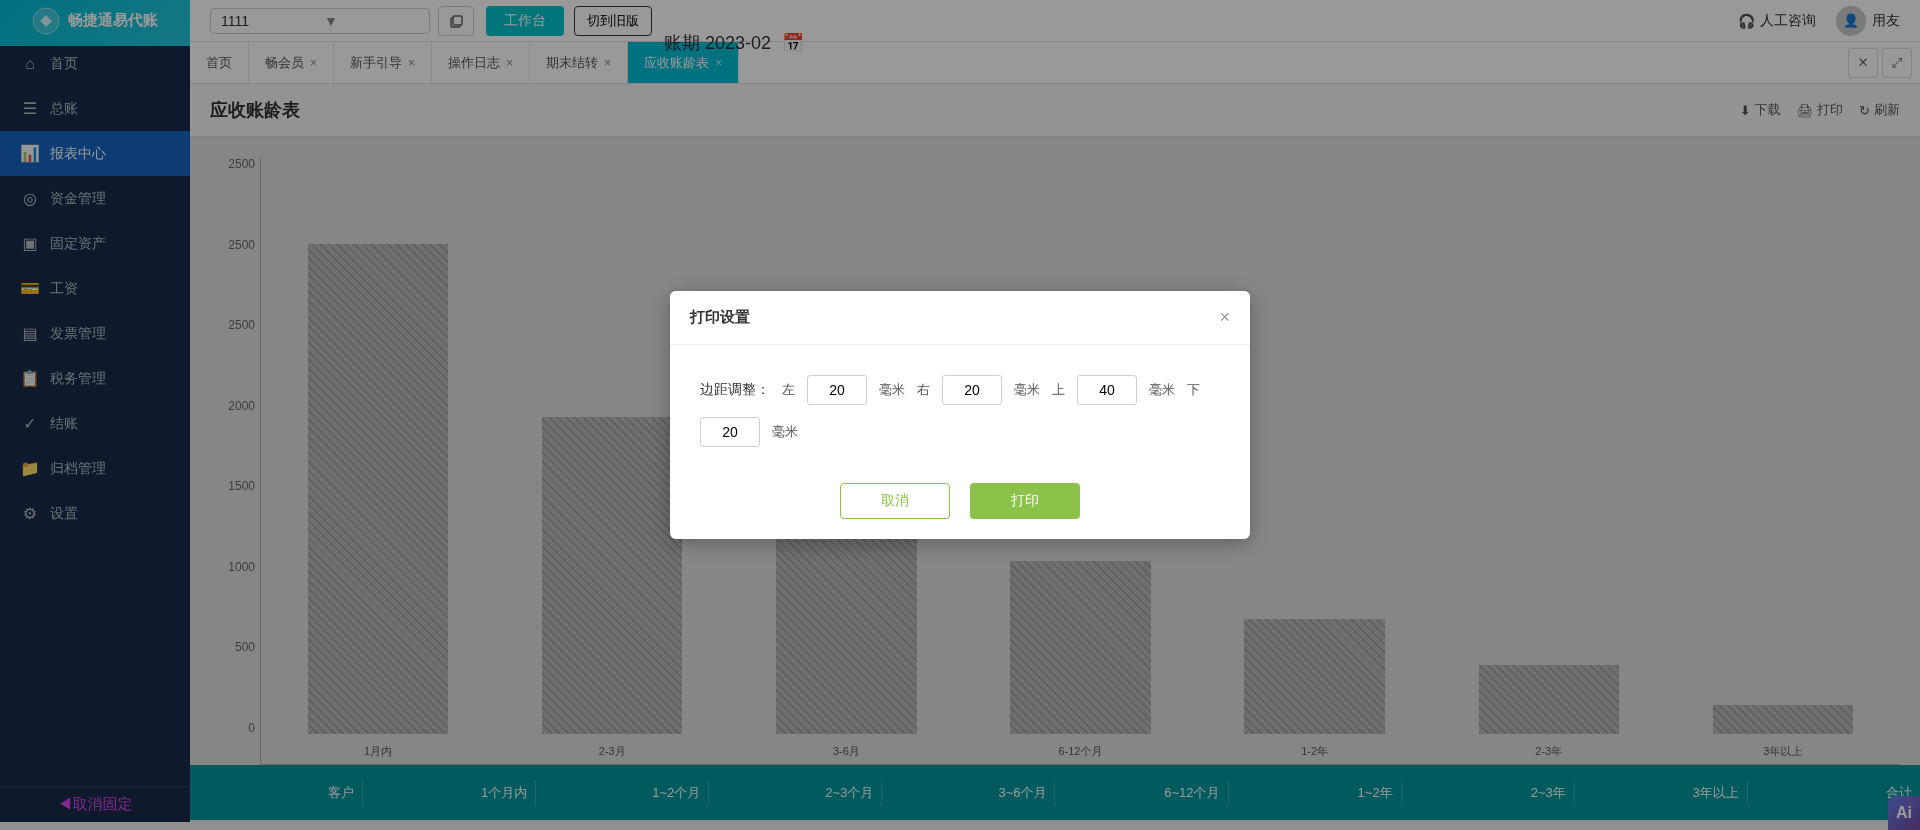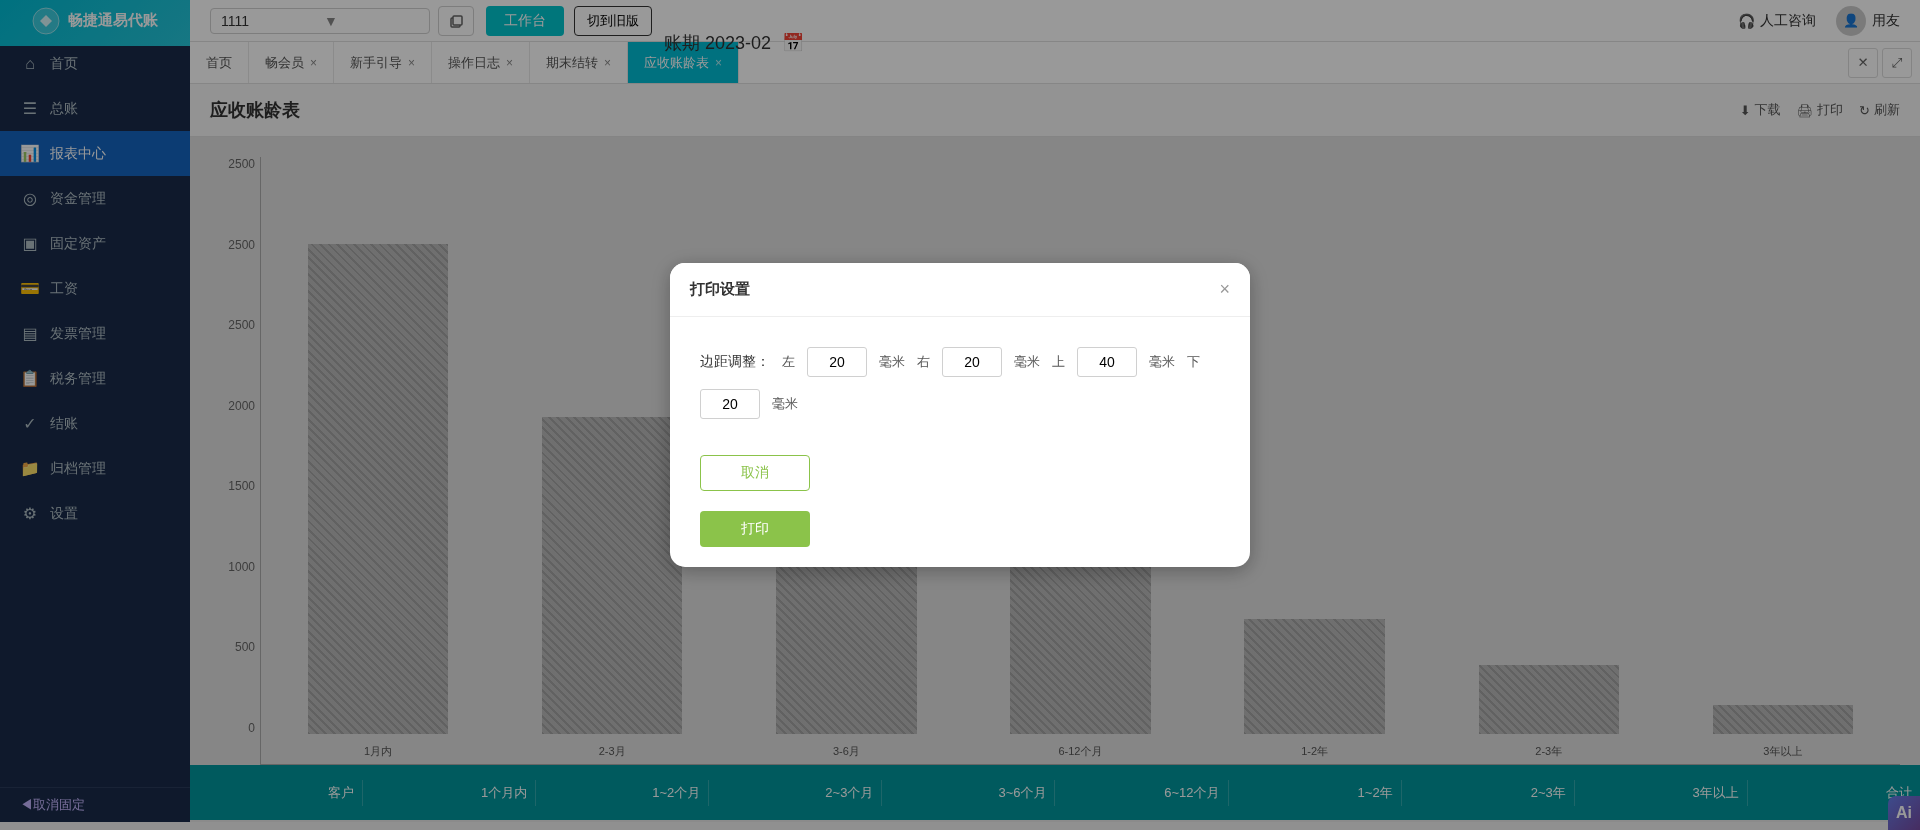--- a/index.html
+++ b/index.html
@@ -128,24 +128,25 @@
       color: #b0bec5;
       transition: background 0.2s;
     }
     .sidebar-item.active { background: #1565c0; color: #fff; }
     .sidebar-item .si-icon { font-size: 16px; width: 20px; text-align: center; }
     .sidebar-collapse {
       display: flex;
       align-items: center;
       padding: 8px 20px;
       cursor: pointer;
-      color: #c4b5fd;
-      font-size: 13px;
+      color: #d946ef;
+      font-size: 15px;
       border-top: 1px solid #2a3b5a;
       margin-top: auto;
+      justify-content: center;
     }
 
     
     .content-area {
       flex: 1;
       display: flex;
       flex-direction: column;
       overflow: hidden;
       background: #f5f5f5;
     }
@@ -287,21 +288,21 @@
       position: fixed;
       top: 0; left: 0; right: 0; bottom: 0;
       background: rgba(0,0,0,0.4);
       z-index: 1000;
       display: flex;
       align-items: center;
       justify-content: center;
     }
     .modal {
       background: #fff;
-      border-radius: 15px;
+      border-radius: 6px;
       width: 580px;
       box-shadow: 0 4px 20px rgba(0,0,0,0.3);
       overflow: hidden;
     }
     .modal-header {
       background: #fff;
       padding: 16px 20px;
       display: flex;
       align-items: center;
       justify-content: space-between;
@@ -336,21 +337,20 @@
       text-align: center;
       font-size: 14px;
       padding: 0 4px;
     }
     .margin-unit { color: #555; font-size: 13px; }
     .modal-footer {
       padding: 16px 30px 20px 30px;
       display: flex;
       justify-content: center;
       gap: 20px;
-      flex-direction: column;
     }
     .btn-cancel {
       width: 110px; height: 36px;
       border: 1px solid #8bc34a;
       background: #fff;
       color: #8bc34a;
       border-radius: 4px;
       font-size: 14px;
       cursor: pointer;
     }

